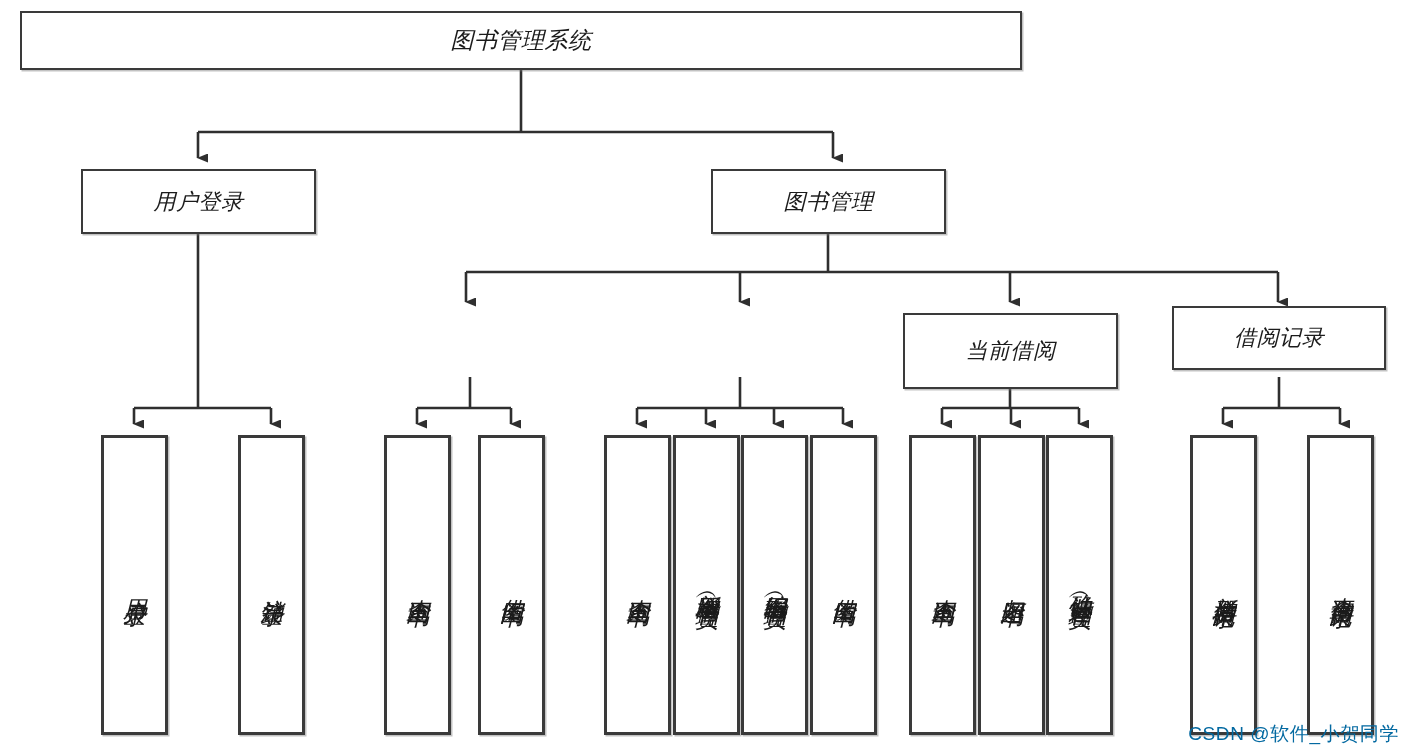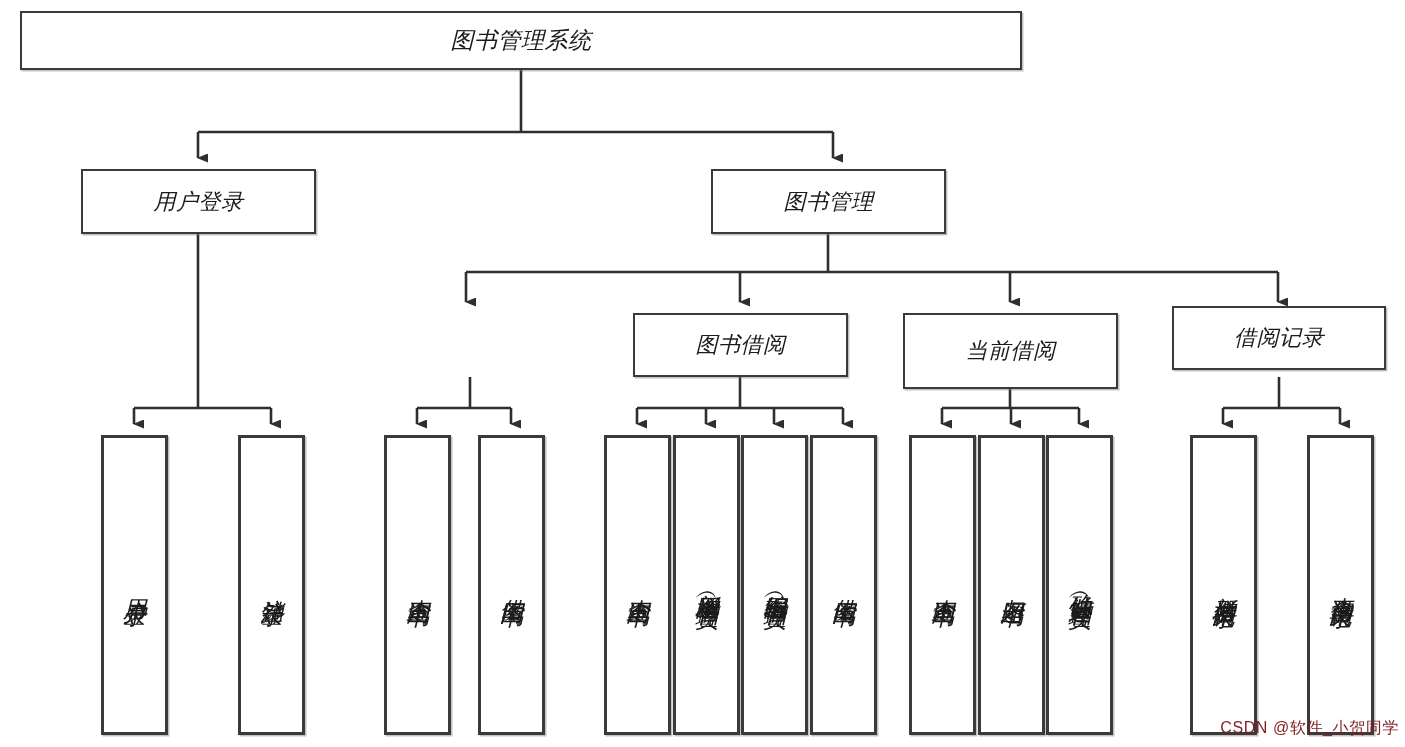--- a/index.html
+++ b/index.html
@@ -9,21 +9,21 @@
   svg.lines{position:absolute;left:0;top:0;width:1405px;height:747px;pointer-events:none;}
   .node{position:absolute;box-sizing:border-box;background:#ffffff;
         border:2.5px solid #3a3a3a;display:flex;align-items:center;justify-content:center;
         box-shadow:1.5px 1.5px 0 rgba(120,120,120,.45);font-style:italic;}
   .node .lbl{font-size:22px;line-height:1.25;letter-spacing:.5px;white-space:nowrap;color:#1b1b1b;}
   .node.leaf{border-width:3px;}
   .node.leaf .lbl{writing-mode:vertical-rl;text-orientation:upright;
         font-size:23px;line-height:1.08;letter-spacing:2px;white-space:normal;
         max-height:284px;text-align:center;}
   .node.root .lbl{font-size:23px;}
-  #watermark{position:absolute;right:6px;bottom:8px;font-size:16px;color:#7f1d1d;
+  #watermark{position:absolute;right:6px;bottom:0;font-size:19px;color:#0369a1;
              letter-spacing:.6px;white-space:nowrap;}
 </style>
 </head>
 <body>
 
 <div id="canvas">
 
   <svg class="lines" viewBox="0 0 1405 747" xmlns="http://www.w3.org/2000/svg">
     <defs>
       <marker id="arrow" markerWidth="9" markerHeight="11" refX="4.5" refY="10" orient="auto" markerUnits="userSpaceOnUse">
@@ -78,23 +78,20 @@
     <span class="lbl">图书管理系统</span>
   </div>
 
   <div class="node" style="left:81px;top:169px;width:235px;height:65px;">
     <span class="lbl">用户登录</span>
   </div>
   <div class="node" style="left:711px;top:169px;width:235px;height:65px;">
     <span class="lbl">图书管理</span>
   </div>
 
-  <div class="node" style="left:633px;top:313px;width:215px;height:64px;">
-    <span class="lbl">图书借阅</span>
-  </div>
   <div class="node" style="left:903px;top:313px;width:215px;height:76px;">
     <span class="lbl">当前借阅</span>
   </div>
   <div class="node" style="left:1172px;top:306px;width:214px;height:64px;">
     <span class="lbl">借阅记录</span>
   </div>
 
   <div class="node leaf" style="left:101px;top:435px;width:67px;height:300px;">
     <span class="lbl">用户登录</span>
   </div>

